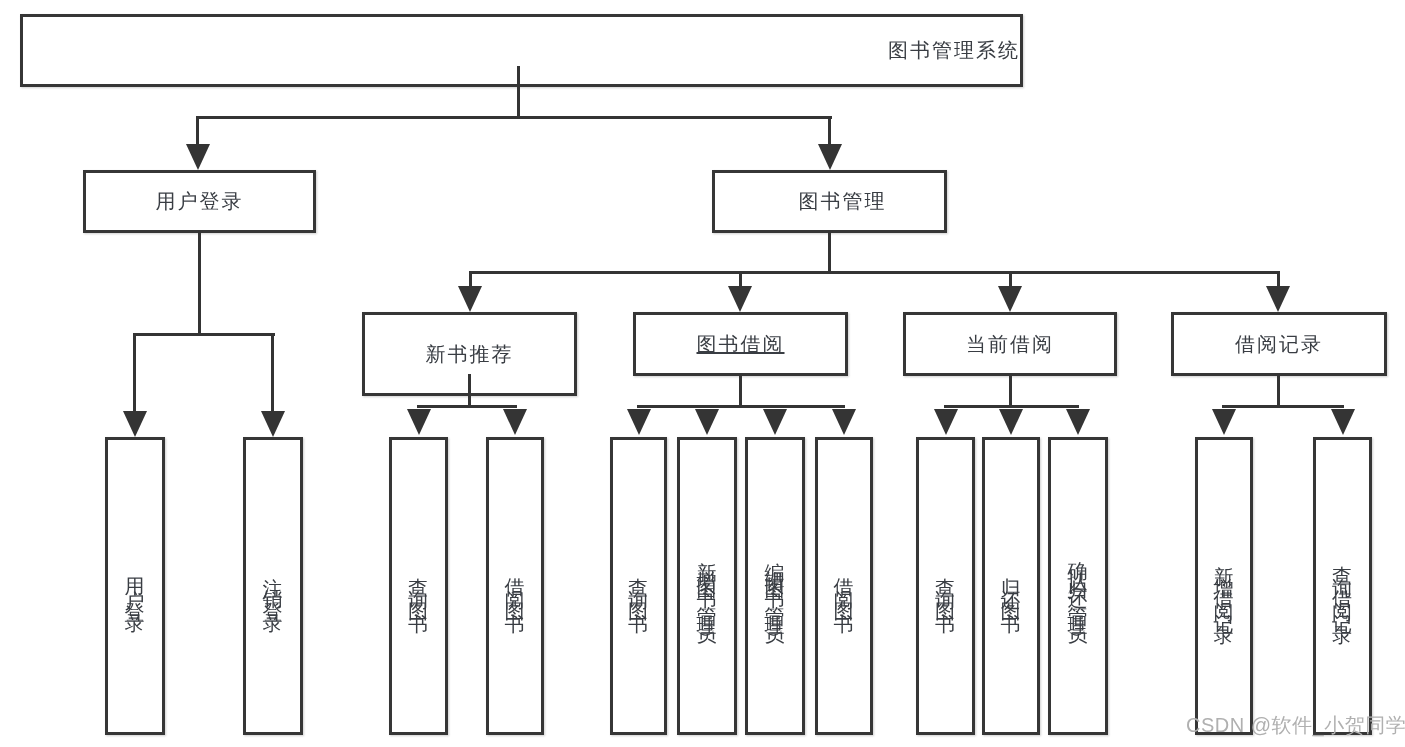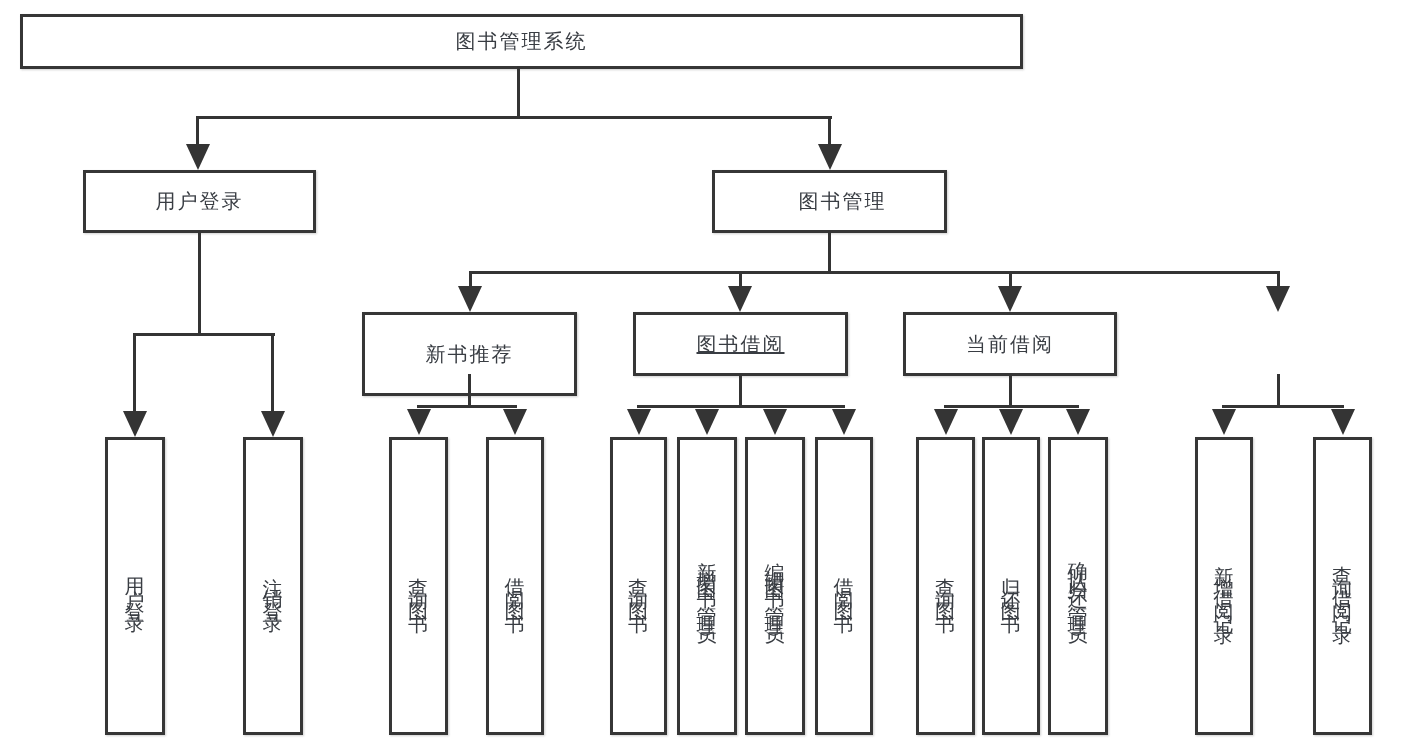--- a/index.html
+++ b/index.html
@@ -58,21 +58,21 @@
     font-size: 20px;
     letter-spacing: 0.5px;
     white-space: nowrap;
   }
 </style>
 </head>
 <body>
 
 <div id="canvas">
 
-  <div class="box" style="left:20px; top:14px; width:1003px; height:55px;">
+  <div class="box" style="left:20px; top:14px; width:1003px; height:73px;justify-content:flex-end;">
     <span>图书管理系统</span>
   </div>
 
   <div class="vline" style="left:517px; top:66px; height:52px;"></div>
   <div class="hline" style="left:196px; top:116px; width:636px;"></div>
   <div class="vline" style="left:196px; top:116px; height:30px;"></div>
   <div class="arrow" style="left:186px; top:144px;"></div>
   <div class="vline" style="left:828px; top:116px; height:30px;"></div>
   <div class="arrow" style="left:818px; top:144px;"></div>
 
@@ -102,20 +102,23 @@
   <div class="arrow" style="left:1266px; top:286px;"></div>
 
   <div class="box" style="left:362px; top:312px; width:215px; height:84px;">
     <span>新书推荐</span>
   </div>
   <div class="box" style="left:633px; top:312px; width:215px; height:64px;text-decoration:underline;">
     <span>图书借阅</span>
   </div>
   <div class="box" style="left:903px; top:312px; width:214px; height:64px;justify-content:center;">
     <span>当前借阅</span>
+  </div>
+  <div class="box" style="left:1171px; top:312px; width:216px; height:64px;">
+    <span>借阅记录</span>
   </div>
 
   <div class="vline" style="left:468px; top:374px; height:34px;"></div>
   <div class="hline" style="left:417px; top:405px; width:100px;"></div>
   <div class="arrow" style="left:407px; top:409px;"></div>
   <div class="arrow" style="left:503px; top:409px;"></div>
 
   <div class="vline" style="left:739px; top:374px; height:34px;"></div>
   <div class="hline" style="left:637px; top:405px; width:208px;"></div>
   <div class="arrow" style="left:627px; top:409px;"></div>
@@ -171,14 +174,15 @@
     <span class="vtext" style="letter-spacing:9px;">确认归还（管理员）</span>
   </div>
 
   <div class="vbox" style="left:1195px; top:437px; width:58px; height:298px;">
     <span class="vtext">新增借阅记录</span>
   </div>
   <div class="vbox" style="left:1313px; top:437px; width:59px; height:298px;">
     <span class="vtext">查询借阅记录</span>
   </div>
 
+  <div class="watermark" style="left:1186px; top:712px;">CSDN @软件_小贺同学</div>
 
 </div>
 
 </body></html>

